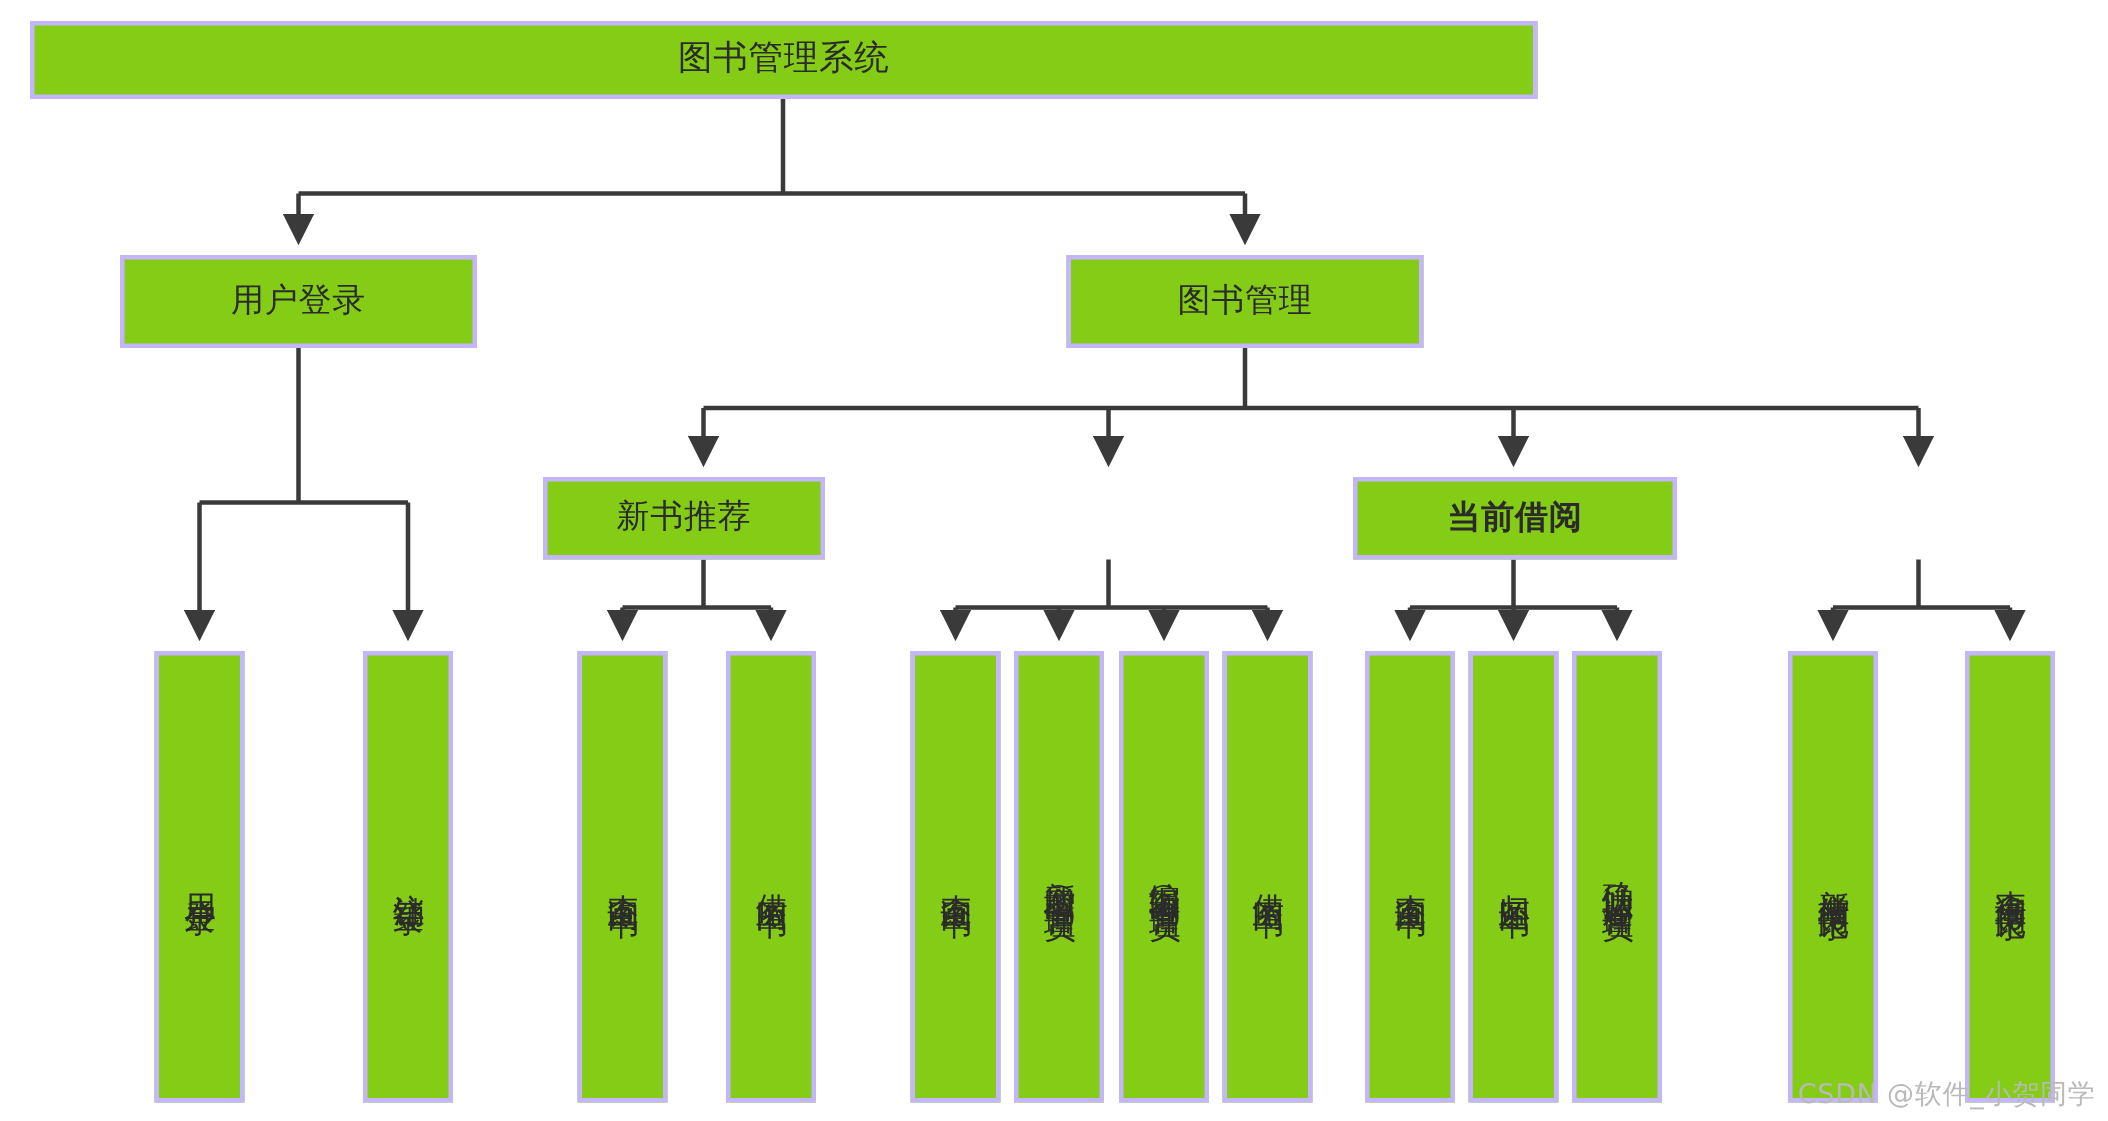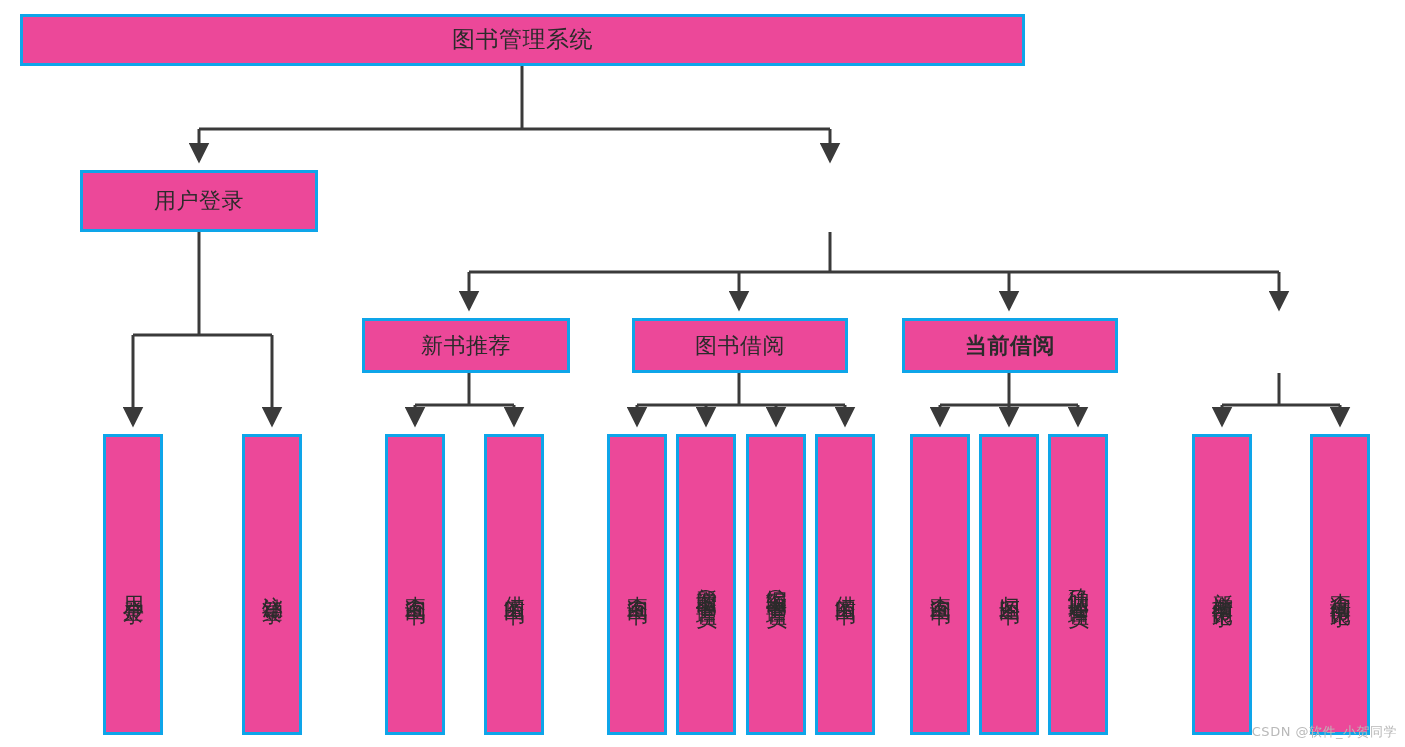--- a/index.html
+++ b/index.html
@@ -24,22 +24,22 @@
     position: absolute;
     left: 0;
     top: 0;
     width: 1405px;
     height: 747px;
     pointer-events: none;
   }
   .node {
     position: absolute;
     box-sizing: border-box;
-    background: #ec4899;
-    border: 3px solid #0ea5e9;
+    background: #84cc16;
+    border: 3px solid #c4b5fd;
     display: flex;
     align-items: center;
     justify-content: center;
     overflow: hidden;
   }
   .node .label {
     color: #2b2b2b;
     line-height: 1.18;
     white-space: pre;
     text-align: center;
@@ -62,21 +62,21 @@
     text-orientation: upright;
     font-size: 21px;
     letter-spacing: 3px;
     line-height: 1;
     max-height: 285px;
   }
   .watermark {
     position: absolute;
     right: 8px;
     bottom: 6px;
-    font-size: 13px;
+    font-size: 18px;
     color: #b9b9b9;
     letter-spacing: 0.5px;
     user-select: none;
     white-space: nowrap;
   }
 </style>
 </head>
 <body>
 
 <div id="diagram-root">
@@ -132,26 +132,26 @@
     </g>
   </svg>
 
   <div class="node horiz root" style="left:20px; top:14px; width:1005px; height:52px;">
     <span class="label">图书管理系统</span>
   </div>
 
   <div class="node horiz" style="left:80px; top:170px; width:238px; height:62px;">
     <span class="label">用户登录</span>
   </div>
-
-  <div class="node horiz" style="left:362px; top:318px; width:208px; height:55px;">
+  <div class="node horiz" style="left:711px; top:170px; width:238px; height:62px;">
+    <span class="label">图书管理</span>
+  </div>
+
+  <div class="node horiz" style="left:362px; top:318px; width:188px; height:55px;font-family:Liberation Mono, monospace;">
     <span class="label">新书推荐</span>
-  </div>
-  <div class="node horiz" style="left:632px; top:318px; width:216px; height:55px;">
-    <span class="label">图书借阅</span>
   </div>
   <div class="node horiz" style="left:902px; top:318px; width:216px; height:55px;font-weight:bold;">
     <span class="label">当前借阅</span>
   </div>
 
   <div class="node vert" style="left:103px; top:434px; width:60px; height:301px;">
     <span class="label">用户登录</span>
   </div>
   <div class="node vert" style="left:242px; top:434px; width:60px; height:301px;">
     <span class="label">注销登录</span>

